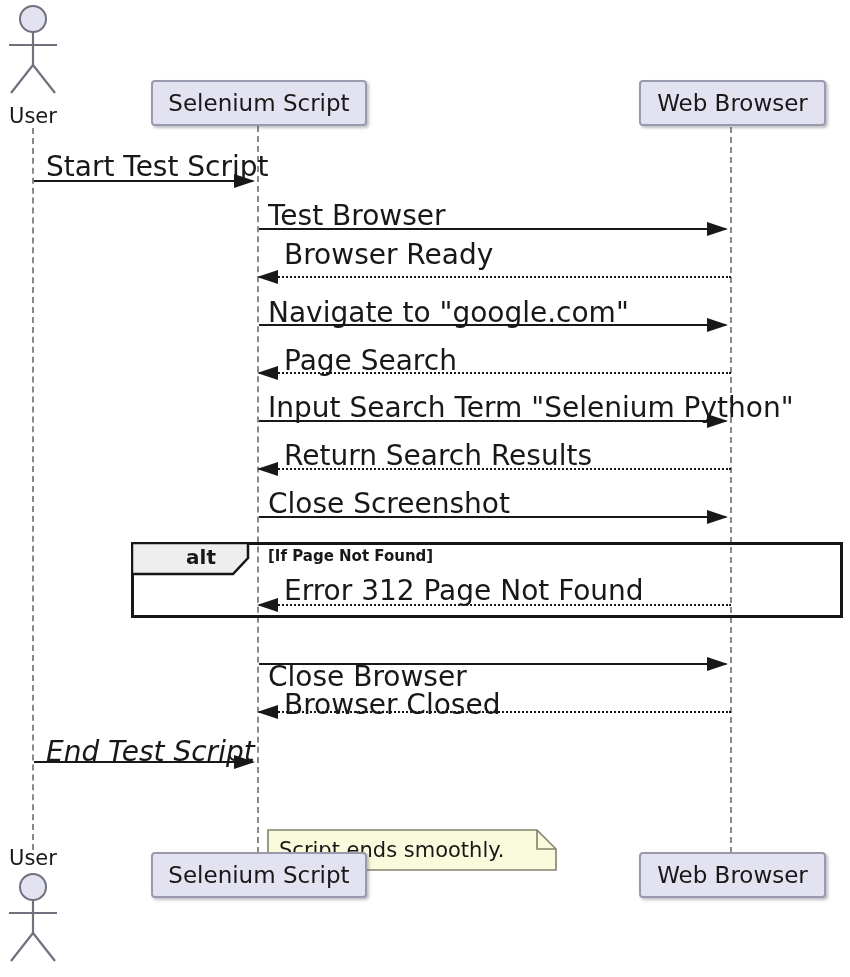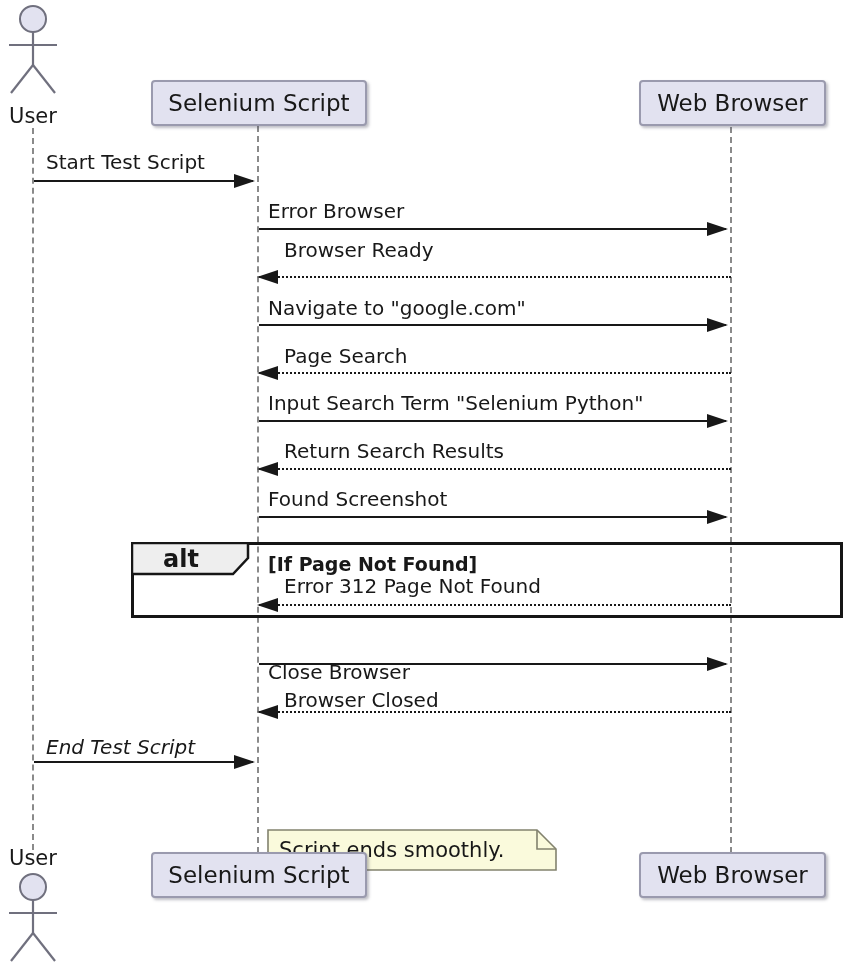--- a/index.html
+++ b/index.html
@@ -13,33 +13,33 @@
     background:var(--participant-fill,#E2E2F0);
     border:2px solid var(--participant-border,#9a9aae);
     border-radius:4px; display:flex; align-items:center; justify-content:center;
     font-size:23px; box-shadow:2px 2px 3px rgba(70,70,90,0.35); white-space:nowrap;
   }
   .actor-label { position:absolute; font-size:21px; text-align:center; white-space:nowrap; }
   .actor-figure { position:absolute; }
   .actor-line { stroke:#70707e; stroke-width:2.2; fill:none; }
   .actor-head { fill:var(--participant-fill,#E2E2F0); stroke:#70707e; stroke-width:2; }
 
-  .msg-label { position:absolute; font-size:20px; white-space:nowrap; }
+  .msg-label { position:absolute; font-size:28px; white-space:nowrap; }
   .arrow { position:absolute; height:0; }
   .arrow .line { position:absolute; left:0; right:0; top:0; border-top:2px solid var(--arrow,#181818); }
   .arrow.dotted .line { border-top:2.5px dotted var(--arrow,#181818); }
   .arrow .head { position:absolute; width:0; height:0; top:-6px; }
   .arrow.right .head { right:-2px; border-top:7px solid transparent; border-bottom:7px solid transparent; border-left:21px solid var(--arrow,#181818); }
   .arrow.left  .head { left:-2px;  border-top:7px solid transparent; border-bottom:7px solid transparent; border-right:21px solid var(--arrow,#181818); }
 
   .fragment { position:absolute; box-sizing:border-box; border:3px solid var(--fragment-border,#161616); background:transparent; }
   .frag-op { position:absolute; left:-3px; top:-3px; width:120px; height:34px; }
-  .frag-op-label { position:absolute; left:0; top:3px; width:100px; text-align:center; font-weight:bold; font-size:24px; }
+  .frag-op-label { position:absolute; left:0; top:3px; width:100px; text-align:center; font-weight:bold; font-size:20px;padding-left:20px; }
   .frag-pentagon { fill:var(--fragment-label-fill,#EEEEEE); stroke:var(--fragment-border,#161616); stroke-width:2.5; }
-  .frag-guard { position:absolute; left:134px; top:8px; font-weight:bold; font-size:19px; white-space:nowrap; }
+  .frag-guard { position:absolute; left:134px; top:2px; font-weight:bold; font-size:15px; white-space:nowrap; }
 
   .note { position:absolute; }
   .note-shape { position:absolute; left:0; top:0; }
   .note-body { fill:var(--note-fill,#FAFADC); stroke:var(--note-border,#82826e); stroke-width:1.6; }
   .note-fold { fill:none; stroke:var(--note-border,#82826e); stroke-width:1.6; }
   .note-text { position:absolute; left:12px; top:0; height:100%; display:flex; align-items:center; font-size:21px; white-space:nowrap; }
 </style>
 </head>
 <body>
 
@@ -60,21 +60,21 @@
 
   <div class="participant" style="left:151px; top:80px; width:216px; height:46px;">Selenium Script</div>
   <div class="participant" style="left:639px; top:80px; width:187px; height:46px;">Web Browser</div>
 
   <div class="msg-label" style="left:46px; top:150px;">Start Test Script</div>
   <div class="arrow solid right" style="left:34px; top:180px; width:219px;">
       <i class="line"></i>
       <i class="head"></i>
     </div>
 
-  <div class="msg-label" style="left:268px; top:199px;">Error Browser</div>
+  <div class="msg-label" style="left:268px; top:199px;">Test Browser</div>
   <div class="arrow solid right" style="left:259px; top:228px; width:467px;">
       <i class="line"></i>
       <i class="head"></i>
     </div>
 
   <div class="msg-label" style="left:284px; top:238px;">Browser Ready</div>
   <div class="arrow dotted left" style="left:259px; top:276px; width:472px;">
       <i class="line"></i>
       <i class="head"></i>
     </div>
@@ -96,21 +96,21 @@
       <i class="line"></i>
       <i class="head"></i>
     </div>
 
   <div class="msg-label" style="left:284px; top:439px;">Return Search Results</div>
   <div class="arrow dotted left" style="left:259px; top:468px; width:472px;">
       <i class="line"></i>
       <i class="head"></i>
     </div>
 
-  <div class="msg-label" style="left:268px; top:487px;">Found Screenshot</div>
+  <div class="msg-label" style="left:268px; top:487px;">Close Screenshot</div>
   <div class="arrow solid right" style="left:259px; top:516px; width:467px;">
       <i class="line"></i>
       <i class="head"></i>
     </div>
 
   <div class="fragment" style="left:131px; top:542px; width:712px; height:76px;">
     <div class="frag-op">
       <svg width="120" height="34" viewBox="0 0 120 34">
         <polygon class="frag-pentagon" points="1,1 117,1 117,16 102,32 1,32"></polygon>
       </svg>

